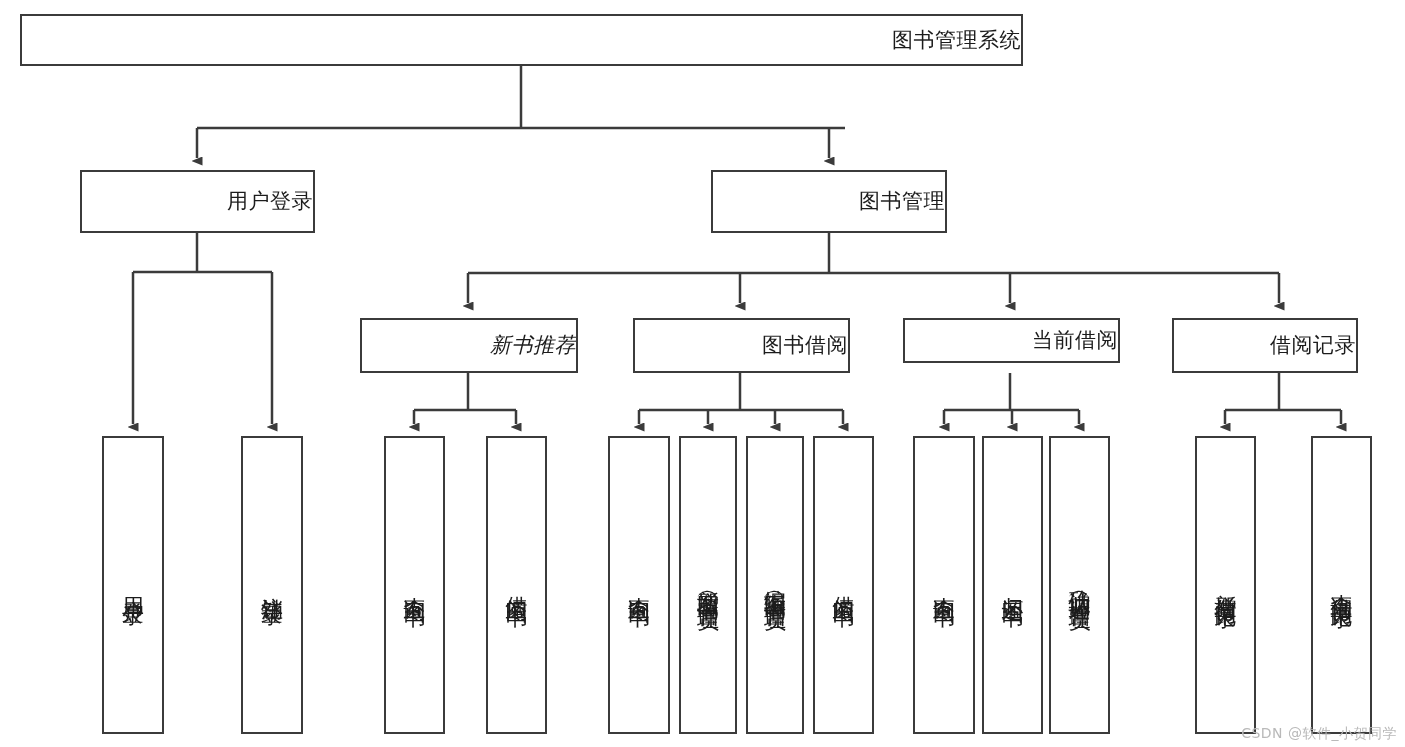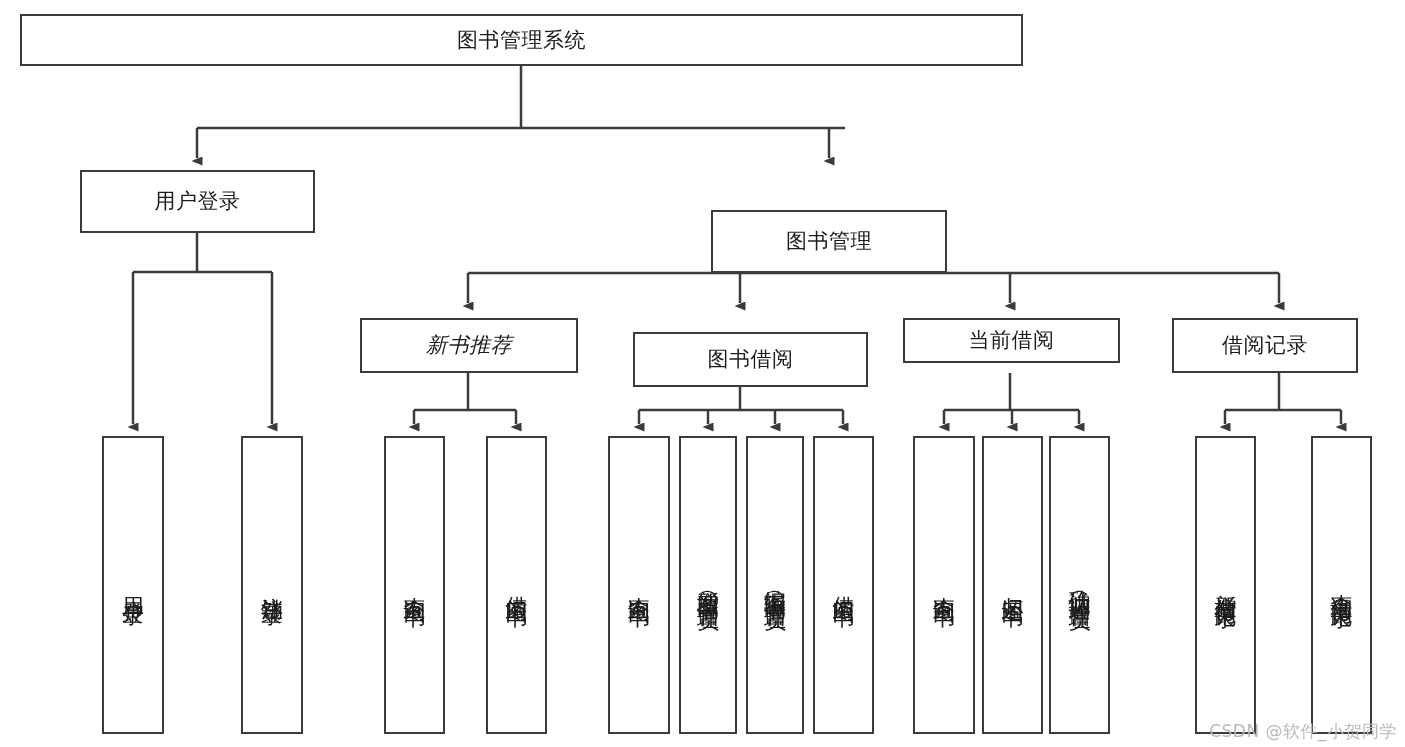--- a/index.html
+++ b/index.html
@@ -26,21 +26,21 @@
     height: 747px;
     pointer-events: none;
   }
   .node {
     position: absolute;
     box-sizing: border-box;
     background: #ffffff;
     border: 2px solid #3b3b3b;
     display: flex;
     align-items: center;
-    justify-content: center;
+    justify-content: flex-end;
     overflow: hidden;
   }
   .node .node-label {
     color: #1c1c1c;
     text-align: center;
     line-height: 1.18;
     white-space: pre;
   }
   .node.horizontal .node-label {
     font-size: 21px;
@@ -54,21 +54,21 @@
     writing-mode: vertical-rl;
     text-orientation: upright;
     font-size: 22px;
     letter-spacing: 3px;
     line-height: 1;
   }
   #watermark {
     position: absolute;
     right: 8px;
     bottom: 4px;
-    font-size: 17px;
+    font-size: 14px;
     color: #b9b9b9;
     letter-spacing: 0.5px;
     white-space: nowrap;
     user-select: none;
   }
 </style>
 </head>
 <body>
 
 <div id="diagram-root">
@@ -123,28 +123,28 @@
     </g>
   </svg>
 
   <div class="node horizontal" style="left:20px; top:14px; width:1003px; height:52px;">
     <span class="node-label">图书管理系统</span>
   </div>
 
   <div class="node horizontal" style="left:80px; top:170px; width:235px; height:63px;">
     <span class="node-label">用户登录</span>
   </div>
-  <div class="node horizontal" style="left:711px; top:170px; width:236px; height:63px;margin-top:40px;">
+  <div class="node horizontal" style="left:711px; top:170px; width:236px; height:63px;">
     <span class="node-label">图书管理</span>
   </div>
 
   <div class="node horizontal" style="left:360px; top:318px; width:218px; height:55px;font-style:italic;">
     <span class="node-label">新书推荐</span>
   </div>
-  <div class="node horizontal" style="left:633px; top:318px; width:235px; height:55px;margin-top:14px;">
+  <div class="node horizontal" style="left:633px; top:318px; width:217px; height:55px;">
     <span class="node-label">图书借阅</span>
   </div>
   <div class="node horizontal" style="left:903px; top:318px; width:217px; height:45px;">
     <span class="node-label">当前借阅</span>
   </div>
   <div class="node horizontal" style="left:1172px; top:318px; width:186px; height:55px;">
     <span class="node-label">借阅记录</span>
   </div>
 
   <div class="node vertical" style="left:102px; top:436px; width:62px; height:298px;">

